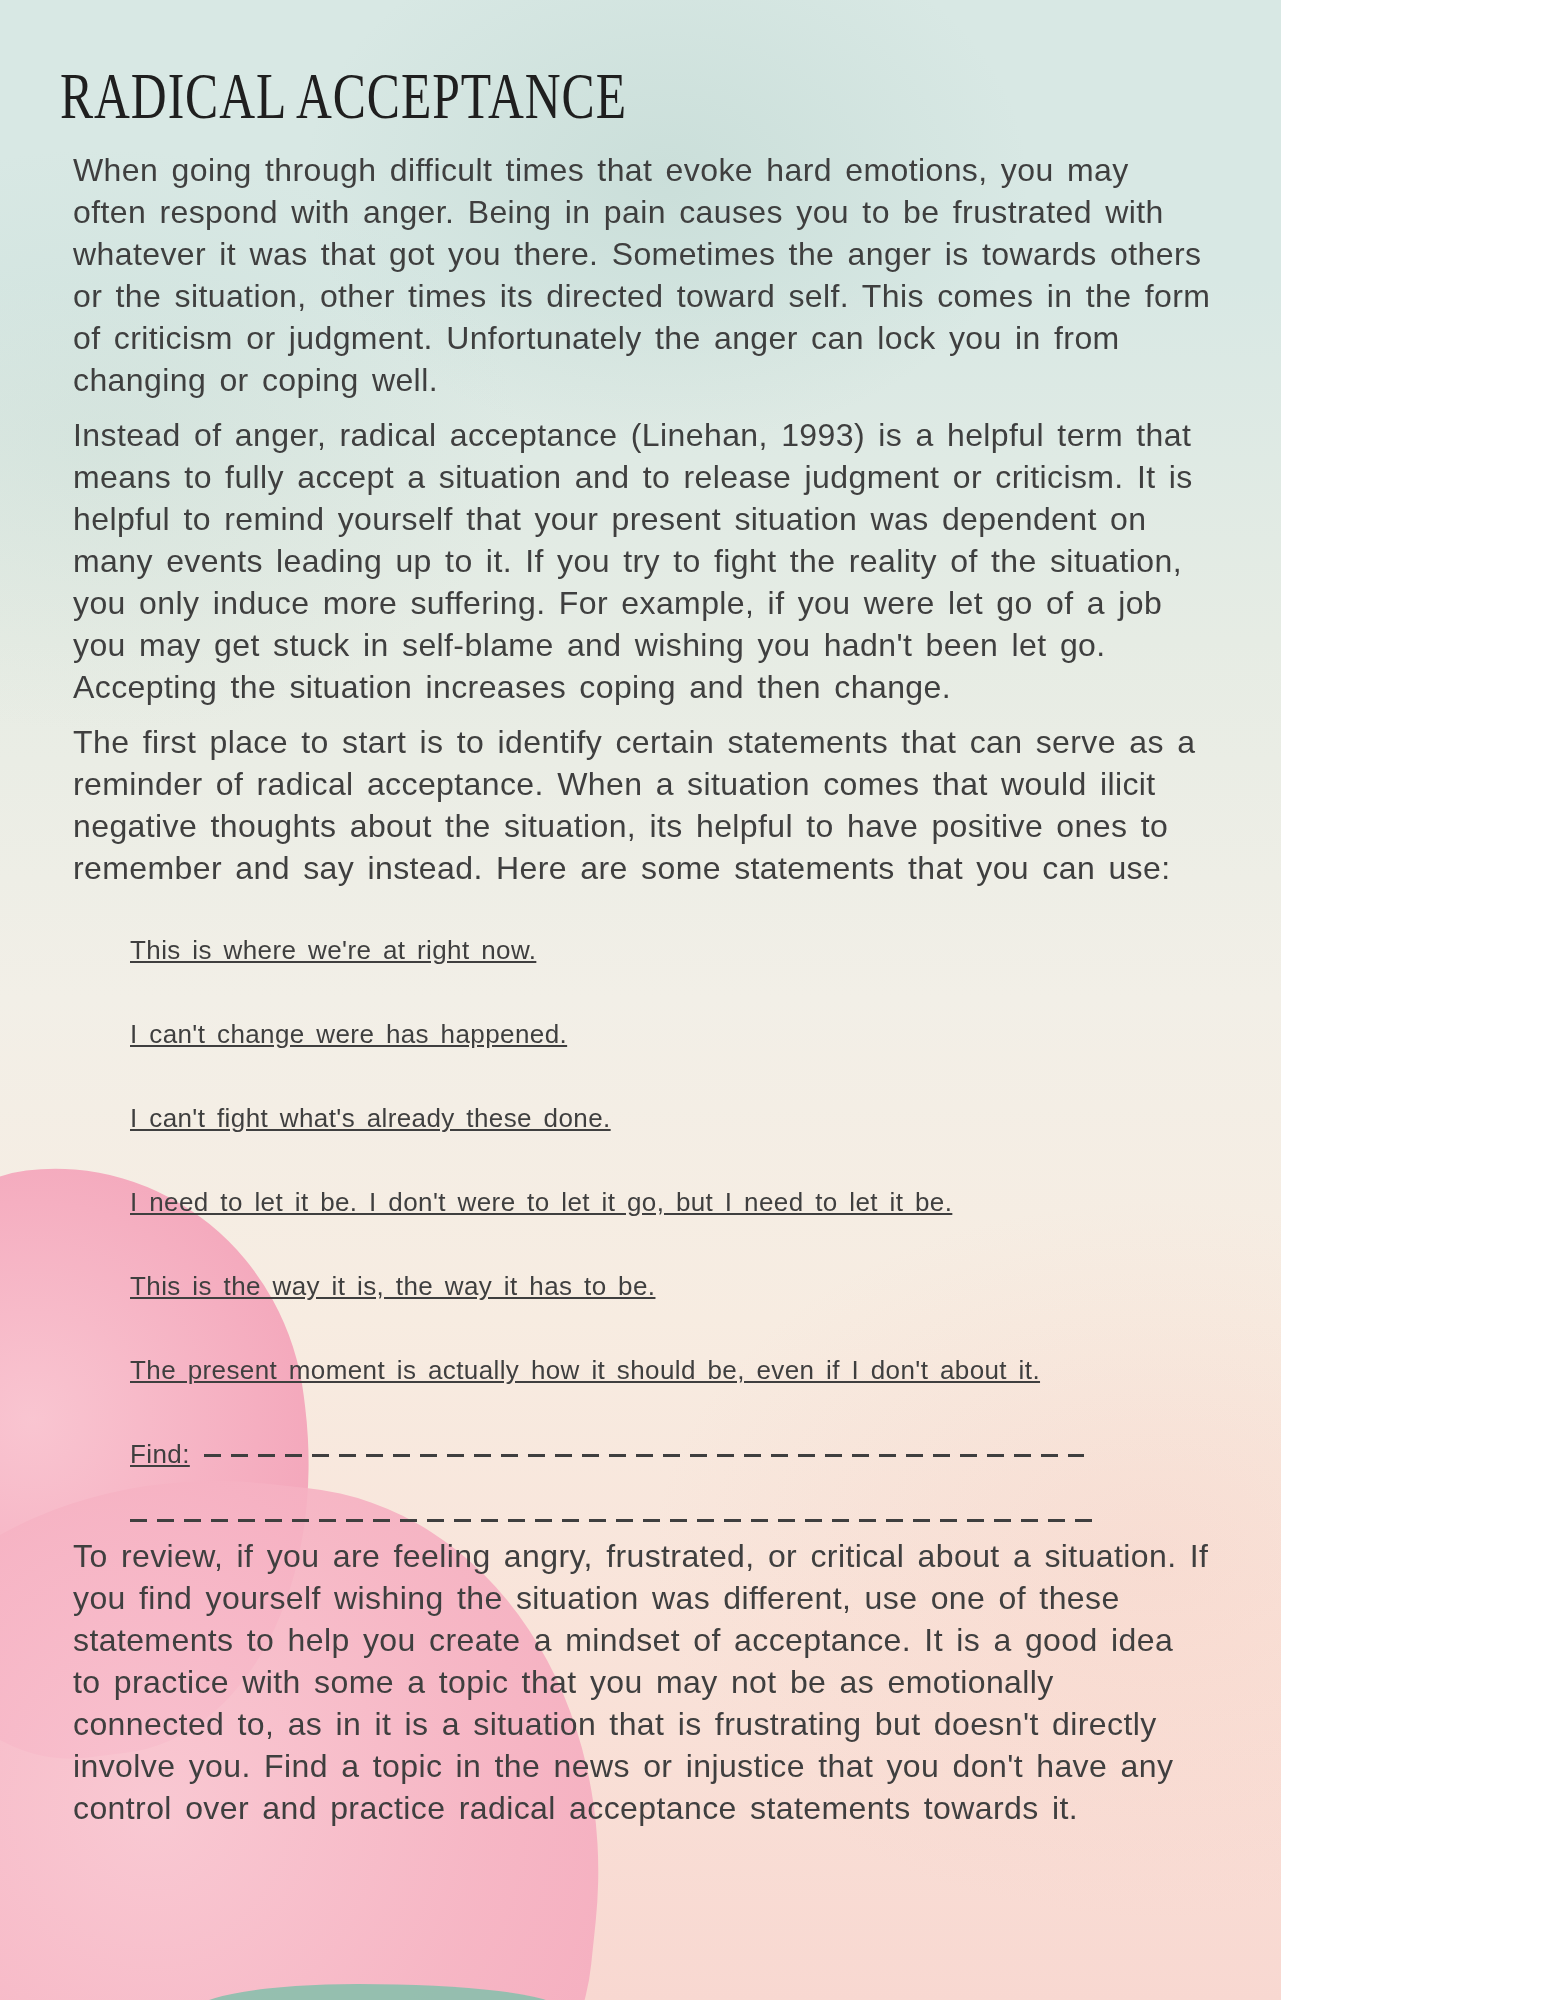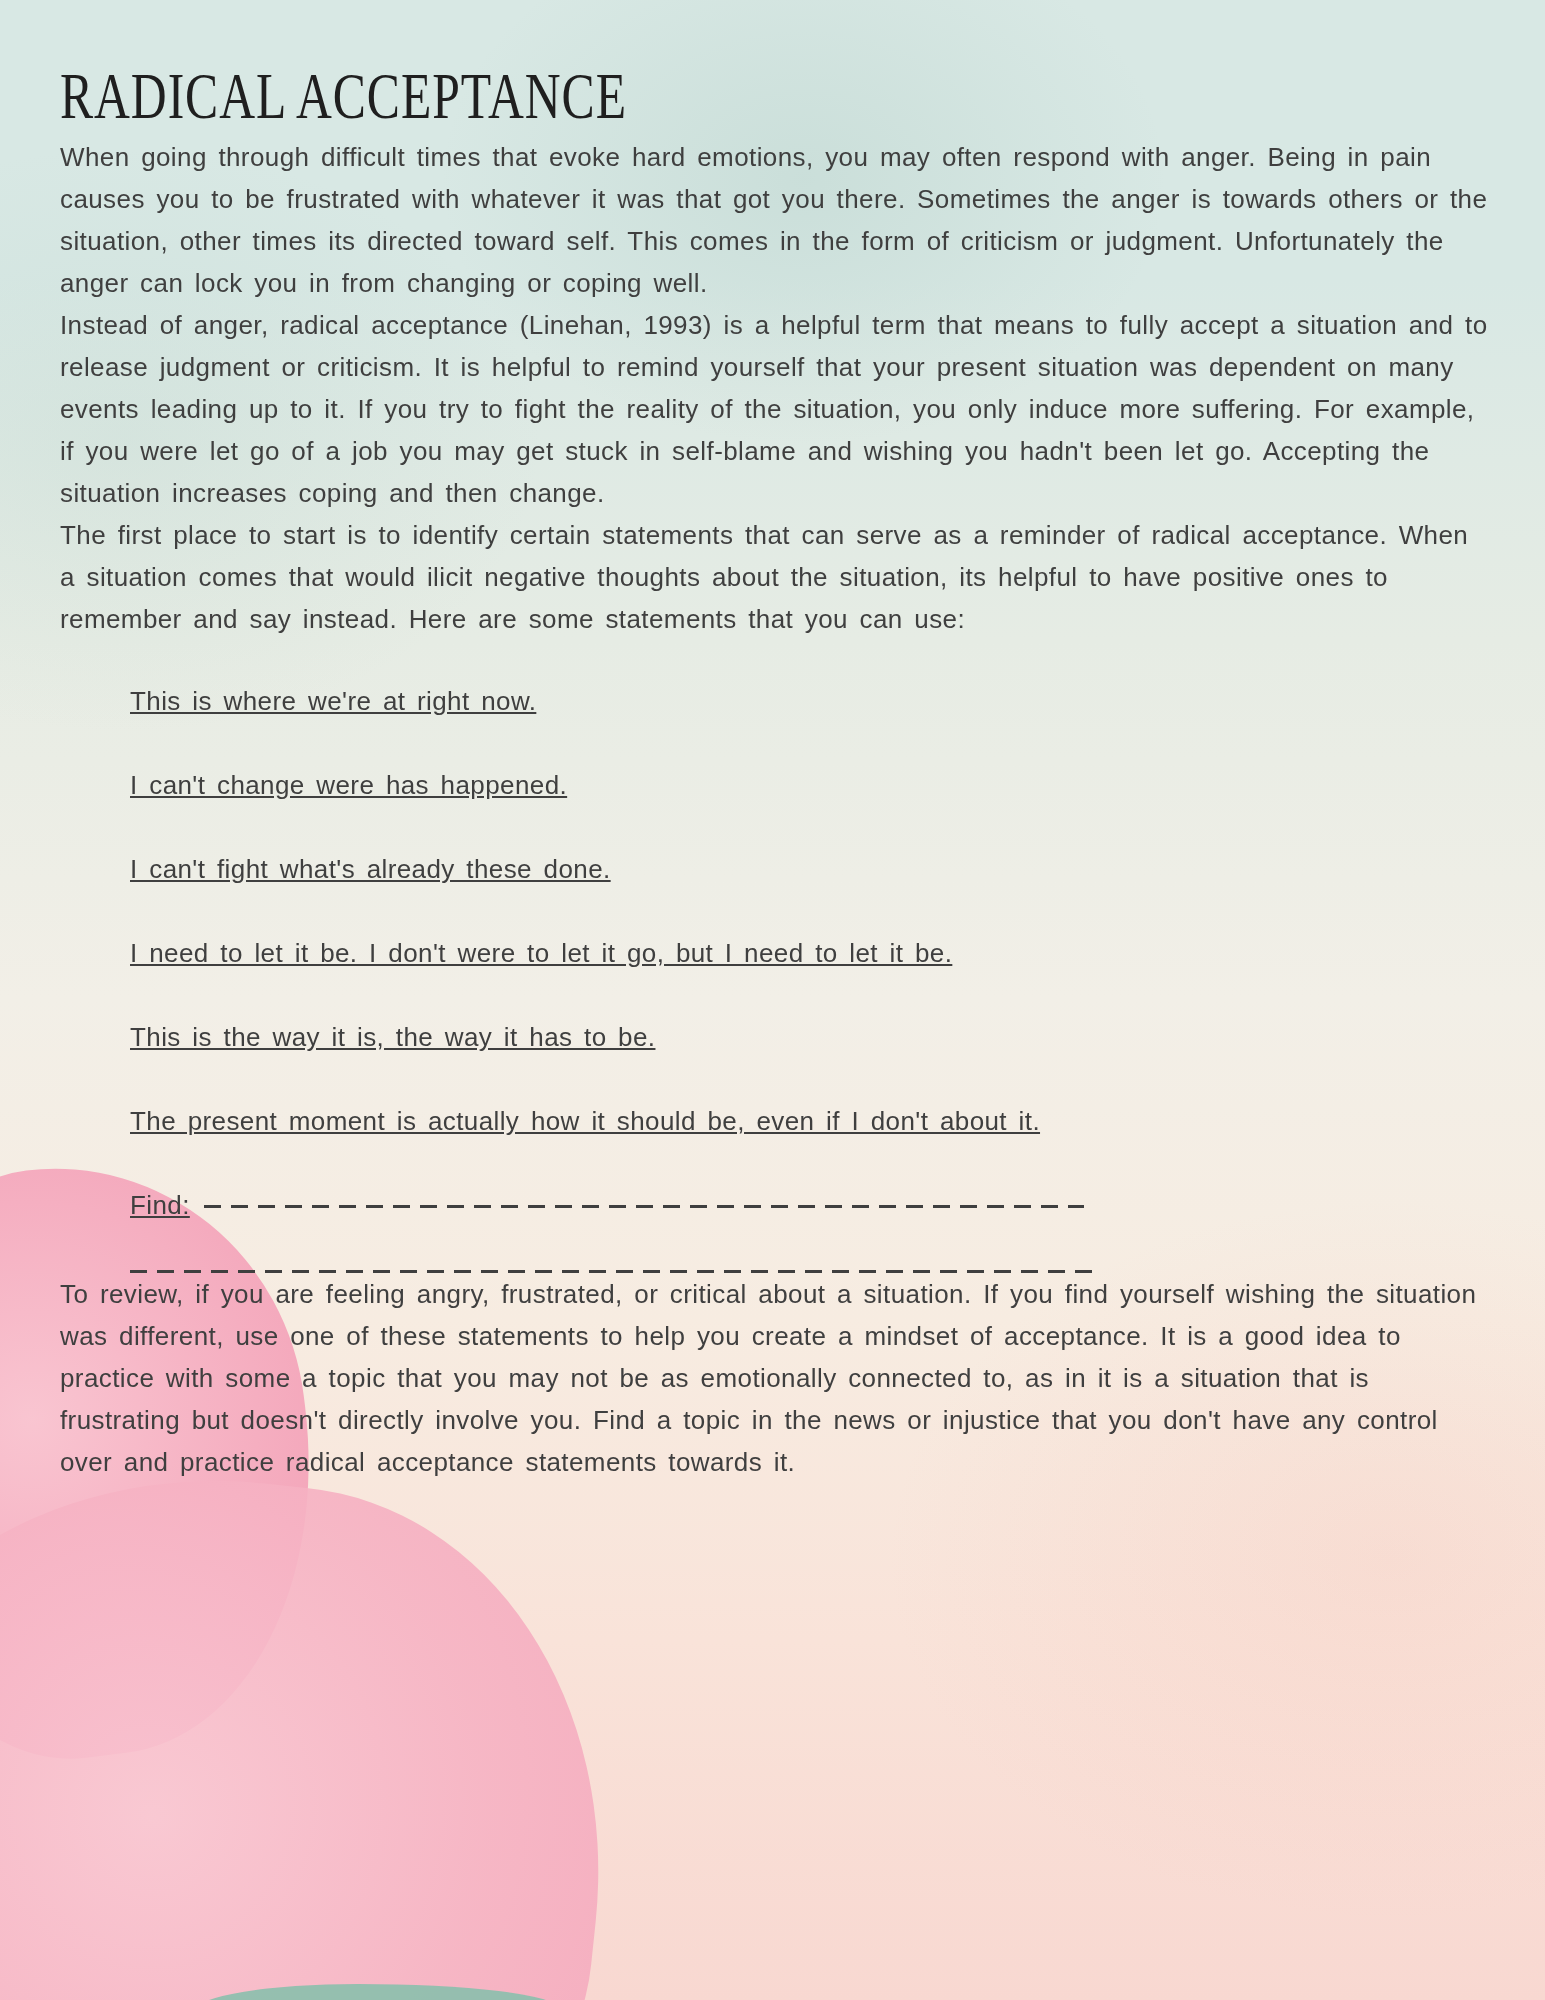--- a/index.html
+++ b/index.html
@@ -1,20 +1,20 @@
 <!DOCTYPE html>
 <html style="--background-top: #d8e8e4; --background-middle: #f2efe7; --background-bottom: #f8d8d1; --watercolor-pink: #f4a6bb; --watercolor-teal: #8fbfae; --body-text: #3f3f3f; --title-text: #1f1f1f;"><head>
 <meta charset="utf-8">
 <style>
   html, body { margin: 0; padding: 0; }
   body { background: #ffffff; }
 
   .page {
     position: relative;
-    width: 1545px;
+    width: 1281px;
     height: 2000px;
     overflow: hidden;
     font-family: "Liberation Sans", sans-serif;
     background: linear-gradient(180deg,
       var(--background-top) 0%,
       var(--background-top) 14%,
       #e6ece4 32%,
       var(--background-middle) 50%,
       #f7ece1 66%,
       #f9e3d9 82%,
@@ -77,23 +77,23 @@
     font-size: 54px;
     line-height: 54px;
     letter-spacing: 1px;
     color: var(--title-text);
     transform: scale(0.92, 1.22);
     transform-origin: left center;
     white-space: nowrap;
   }
 
   p.body-par {
-    margin: 0;
+    margin: 13px;
     max-width: 1430px;
-    font-size: 26px;
+    font-size: 32px;
     font-weight: 300;
     line-height: 42px;
     letter-spacing: 0.4px;
     word-spacing: 4px;
     color: var(--body-text);
   }
   .par-intro      { margin-top: 56px; }
   .par-acceptance { margin-top: 42px; }
   .par-statements { margin-top: 42px; }
   .par-closing    { margin-top: 74px; position: relative; }

